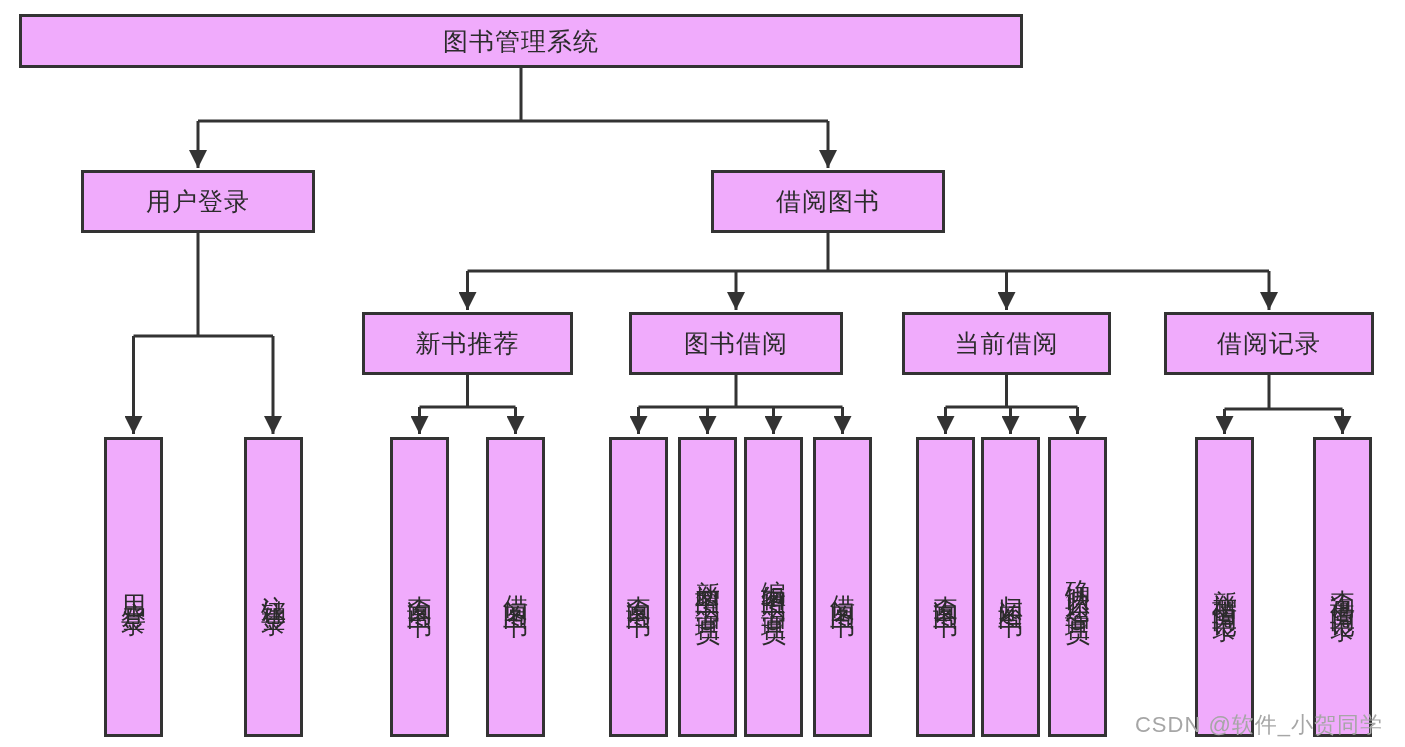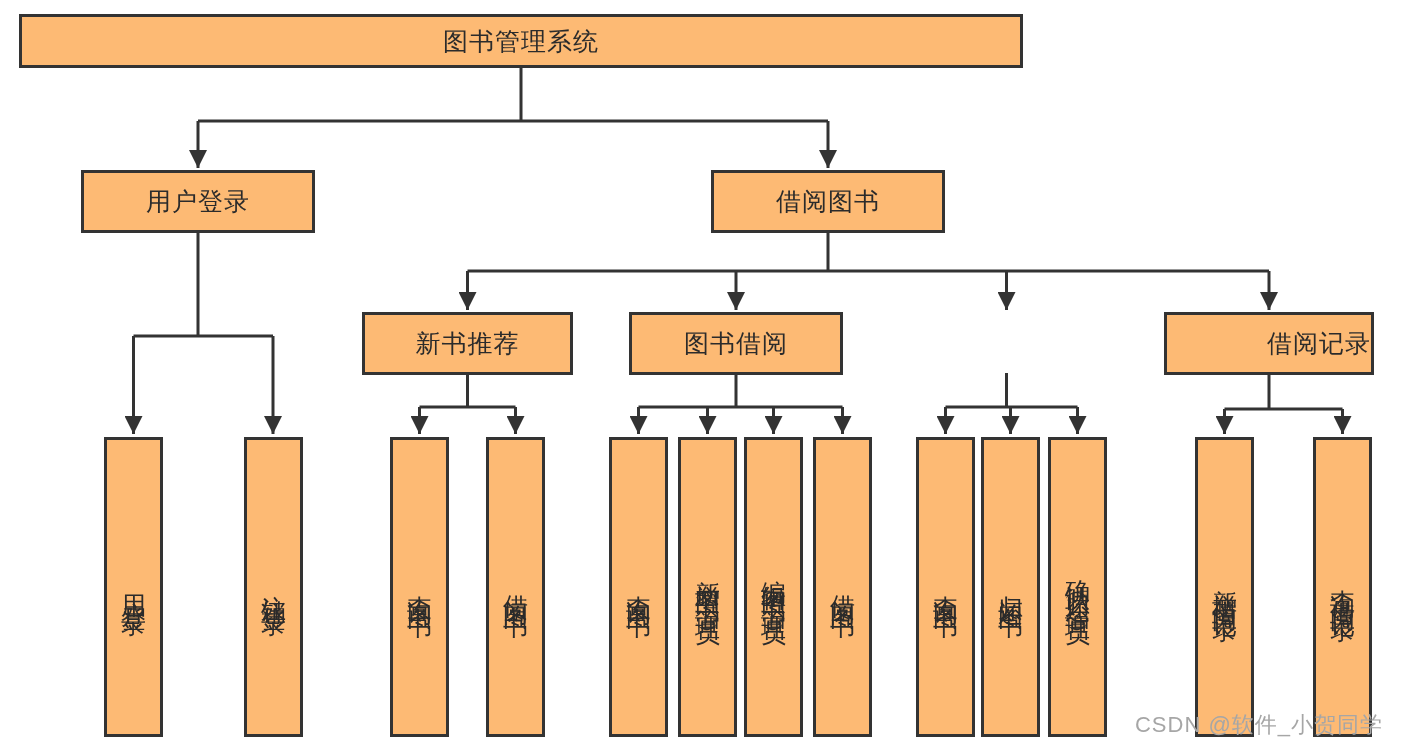--- a/index.html
+++ b/index.html
@@ -4,21 +4,21 @@
 <style>
   html,body{margin:0;padding:0;background:#ffffff;}
   .canvas{
     position:relative;width:1405px;height:747px;background:#ffffff;
     font-family:"Liberation Sans","DejaVu Sans",sans-serif;overflow:hidden;
   }
   svg.connectors{position:absolute;left:0;top:0;width:1405px;height:747px;}
   .ln{stroke:#333333;stroke-width:3;fill:none;}
   .ar{stroke:#333333;stroke-width:3;}
   .box{
-    position:absolute;box-sizing:border-box;background:#fdba74;
+    position:absolute;box-sizing:border-box;background:#f0abfc;
     border:3px solid #333333;display:flex;align-items:center;justify-content:center;
     color:#2b2b2b;
   }
   .hbox span{font-size:25px;letter-spacing:1px;white-space:nowrap;}
   .vbox span{
     writing-mode:vertical-rl;text-orientation:mixed;
     font-size:25px;line-height:1;letter-spacing:6px;white-space:nowrap;
   }
   .watermark{
     position:absolute;right:22px;top:710px;color:#a6a6a6;
@@ -81,21 +81,24 @@
   <div class="box hbox" style="left:711px;top:170px;width:234px;height:63px;">
     <span>借阅图书</span>
   </div>
 
   <div class="box hbox" style="left:362px;top:312px;width:211px;height:63px;">
     <span>新书推荐</span>
   </div>
   <div class="box hbox" style="left:629px;top:312px;width:214px;height:63px;">
     <span>图书借阅</span>
   </div>
-  <div class="box hbox" style="left:1164px;top:312px;width:210px;height:63px;justify-content:flex-end;">
+  <div class="box hbox" style="left:902px;top:312px;width:209px;height:63px;">
+    <span>当前借阅</span>
+  </div>
+  <div class="box hbox" style="left:1164px;top:312px;width:210px;height:63px;">
     <span>借阅记录</span>
   </div>
 
   <div class="box vbox" style="left:104px;top:437px;width:59px;height:300px;">
     <span>用户登录</span>
   </div>
   <div class="box vbox" style="left:244px;top:437px;width:59px;height:300px;">
     <span>注销登录</span>
   </div>
 

